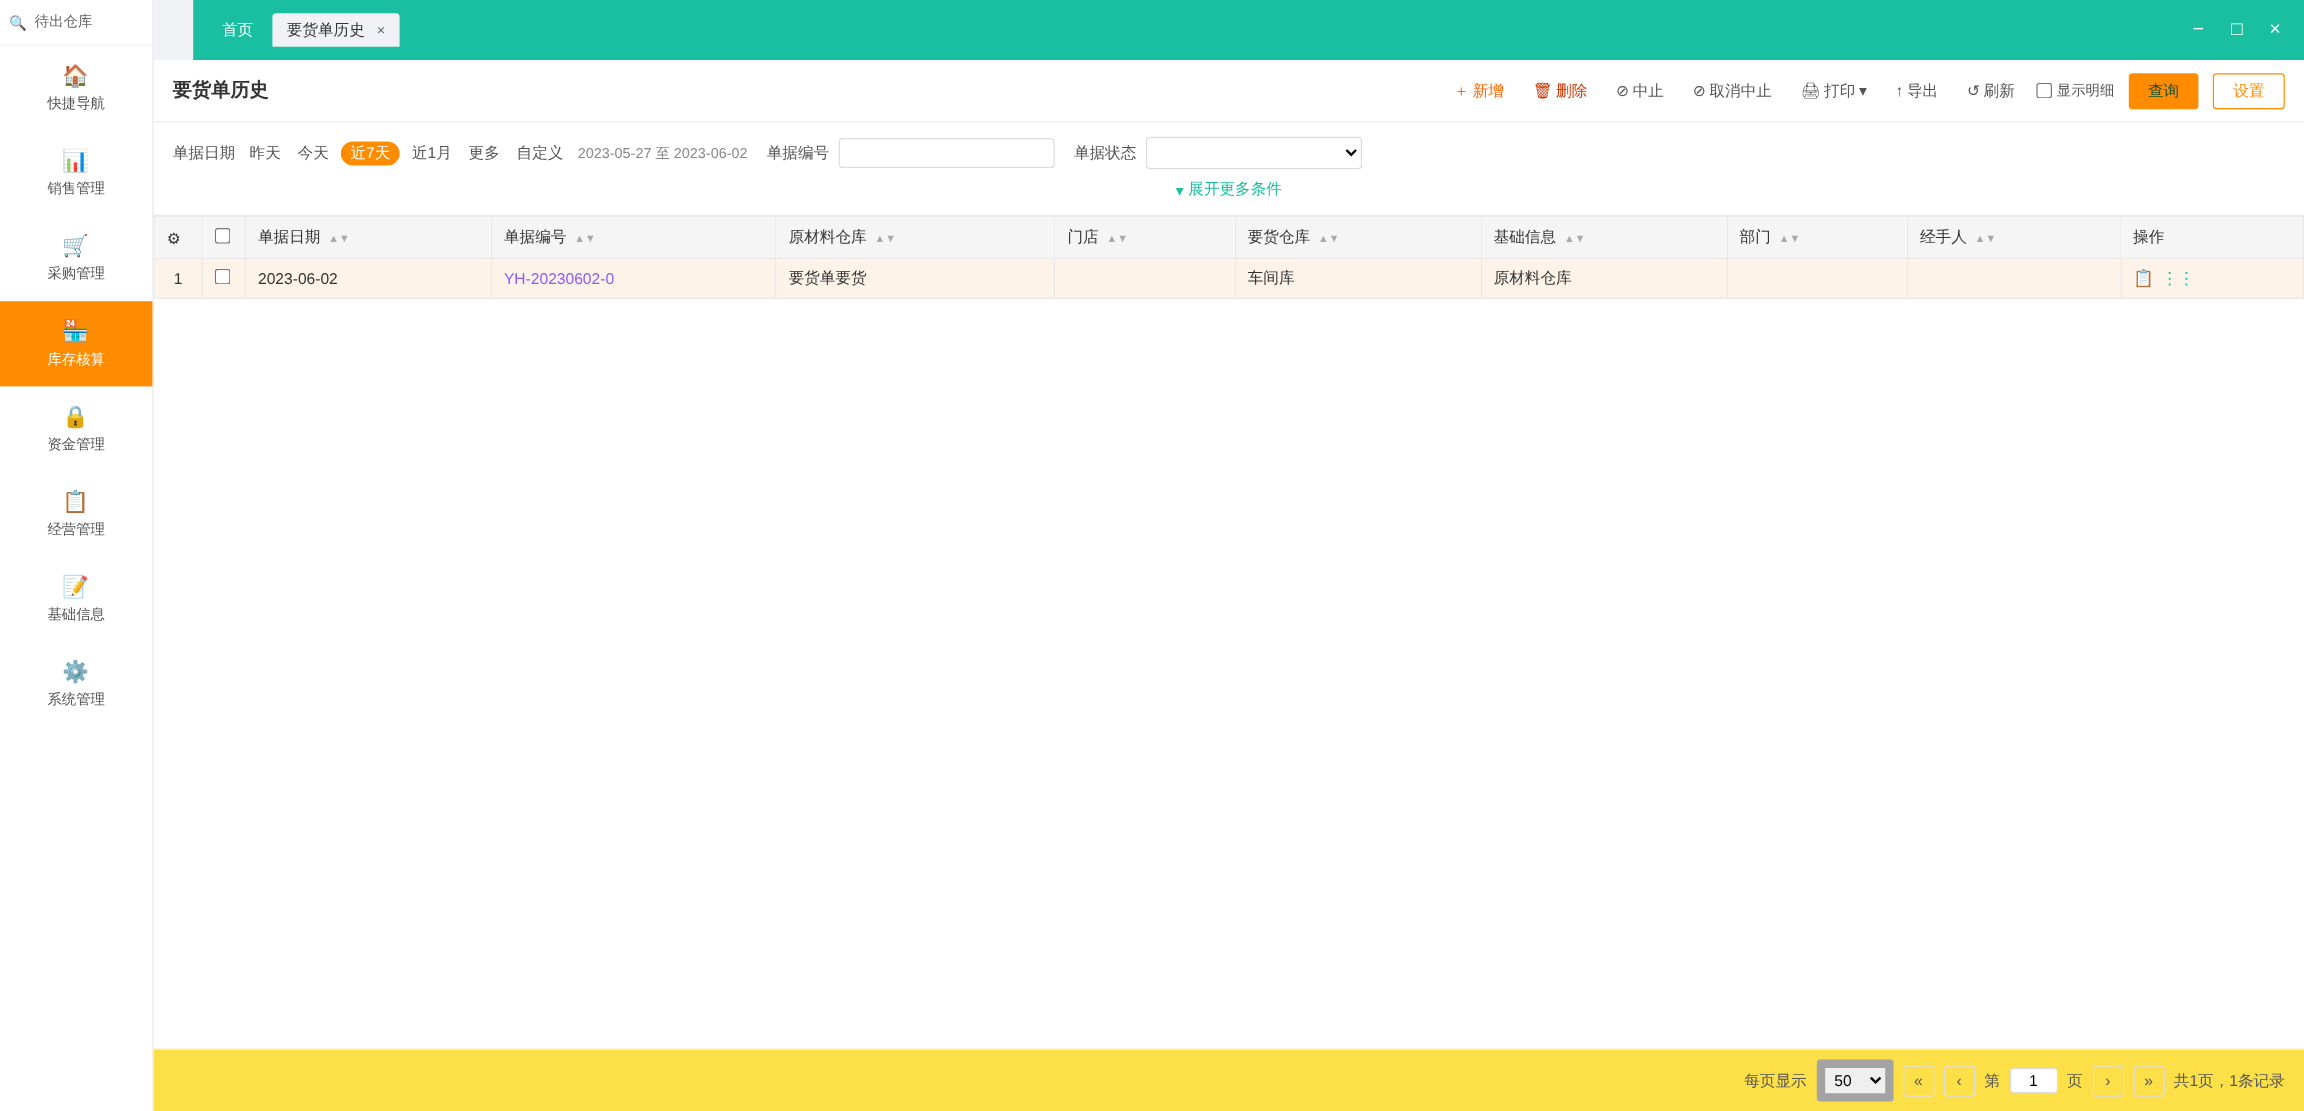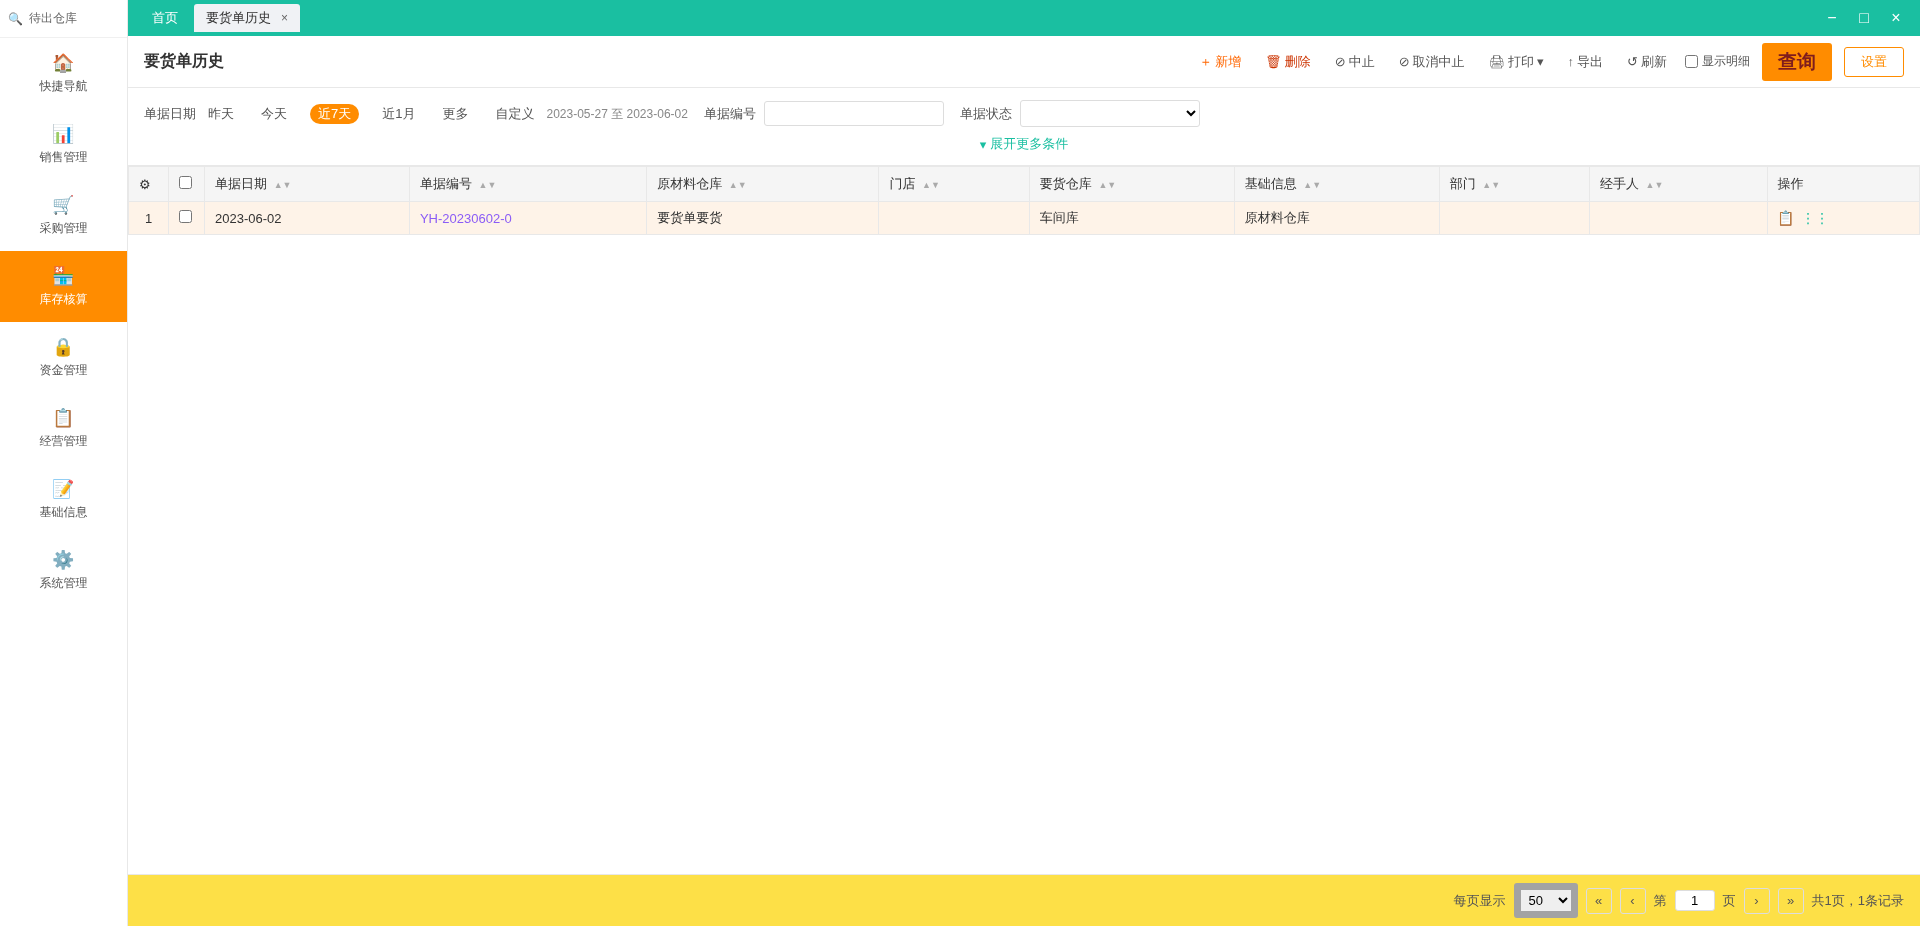--- a/index.html
+++ b/index.html
@@ -40,27 +40,28 @@
     
     .main {
       flex: 1;
       display: flex;
       flex-direction: column;
       overflow: hidden;
     }
 
     
     .topbar {
-      height: 36px;
+      height: 50px;
       background: #1abfa1;
       display: flex;
       align-items: center;
       padding: 0 12px;
       gap: 4px;
       flex-shrink: 0;
+      margin-left: 33px;
     }
     .topbar-tab {
       height: 28px;
       padding: 0 12px;
       display: flex;
       align-items: center;
       gap: 6px;
       cursor: pointer;
       color: #fff;
       font-size: 13px;
@@ -114,27 +115,26 @@
       color: #555;
       cursor: pointer;
       font-size: 13px;
       padding: 4px 6px;
       border-radius: 3px;
     }
     .header-btn.orange { color: #ff6600; }
     .header-btn.red { color: #cc3300; }
     .btn-query {
       background: #ff8c00;
-      color: #7f1d1d;
+      color: #14532d;
       border: none;
       padding: 6px 16px;
       border-radius: 3px;
       cursor: pointer;
-      font-size: 19px;
-      font-weight: bold;
+      font-size: 13px;
     }
     .btn-settings {
       background: #fff;
       color: #ff8c00;
       border: 1px solid #ff8c00;
       padding: 5px 16px;
       border-radius: 3px;
       cursor: pointer;
       font-size: 13px;
     }
@@ -154,21 +154,21 @@
     }
     .filter-group {
       display: flex;
       align-items: center;
       gap: 8px;
     }
     .filter-label { color: #555; font-size: 13px; white-space: nowrap; }
     .filter-date-options {
       display: flex;
       align-items: center;
-      gap: 19px;
+      gap: 6px;
     }
     .date-opt {
       color: #555;
       font-size: 13px;
       cursor: pointer;
       padding: 1px 4px;
       border-radius: 3px;
     }
     .date-opt.active {
       background: #ff8c00;

